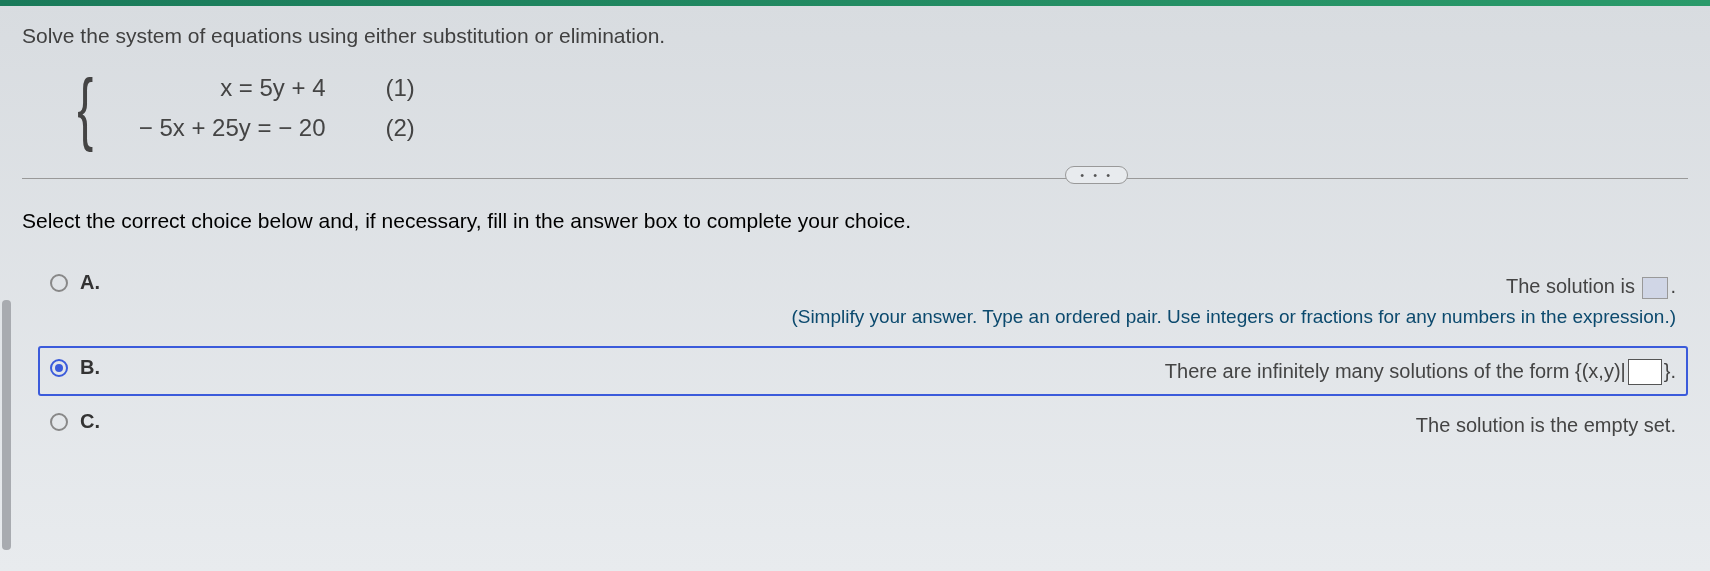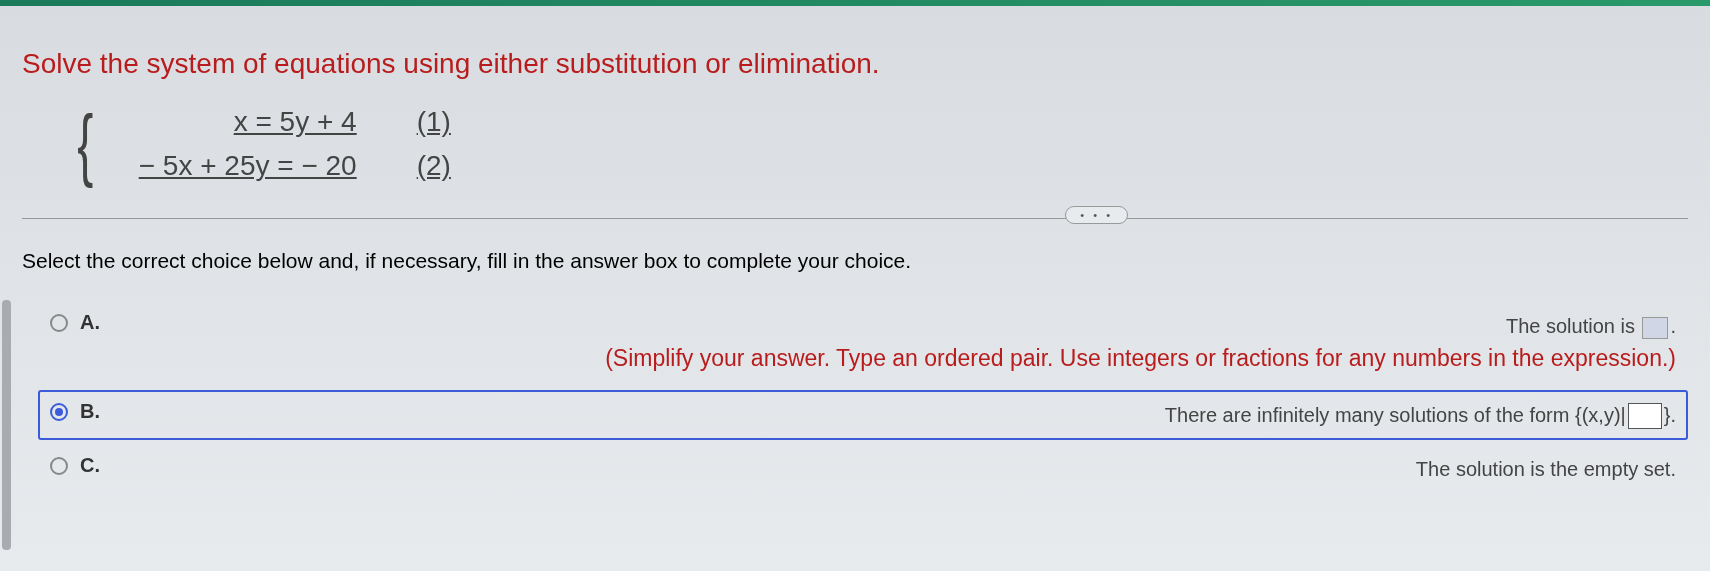--- a/index.html
+++ b/index.html
@@ -18,24 +18,23 @@
     .top-border {
       height: 6px;
       background: linear-gradient(to right, #1a7a5a, #2a9a6a);
       width: 100%;
     }
     .content {
       padding: 18px 22px;
       color: #333;
     }
     .instruction {
-      font-size: 28px;
-      color: #b91c1c;
+      font-size: 21px;
+      color: #404040;
       margin-bottom: 20px;
-      margin-top: 24px;
     }
     .equation-block {
       display: flex;
       align-items: center;
       margin-left: 50px;
       margin-bottom: 30px;
       position: relative;
     }
     .brace {
       font-size: 80px;
@@ -43,25 +42,24 @@
       color: #444;
       line-height: 80px;
       margin-right: 20px;
       transform: scaleX(0.6);
     }
     .eq-table {
       border-collapse: collapse;
     }
     .eq-table td {
       padding: 6px 20px;
-      font-size: 28px;
+      font-size: 24px;
       color: #444;
       text-align: right;
       white-space: nowrap;
-      text-decoration: underline;
     }
     .eq-table td.label {
       text-align: left;
       padding-left: 40px;
     }
     .divider-wrap {
       position: relative;
       margin: 10px 0 30px 0;
     }
     .divider-line {
@@ -141,22 +139,22 @@
       min-width: 22px;
     }
     .choice-body {
       flex: 1;
       font-size: 20px;
       color: #444;
       line-height: 1.5;
       text-align: right;
     }
     .choice-body .hint {
-      font-size: 23px;
-      color: #b91c1c;
+      font-size: 19px;
+      color: #0c4a6e;
     }
     .answer-box {
       display: inline-block;
       width: 26px;
       height: 22px;
       background: #d0d6e6;
       border: 1px solid #999;
       vertical-align: middle;
       margin: 0 2px;
     }

